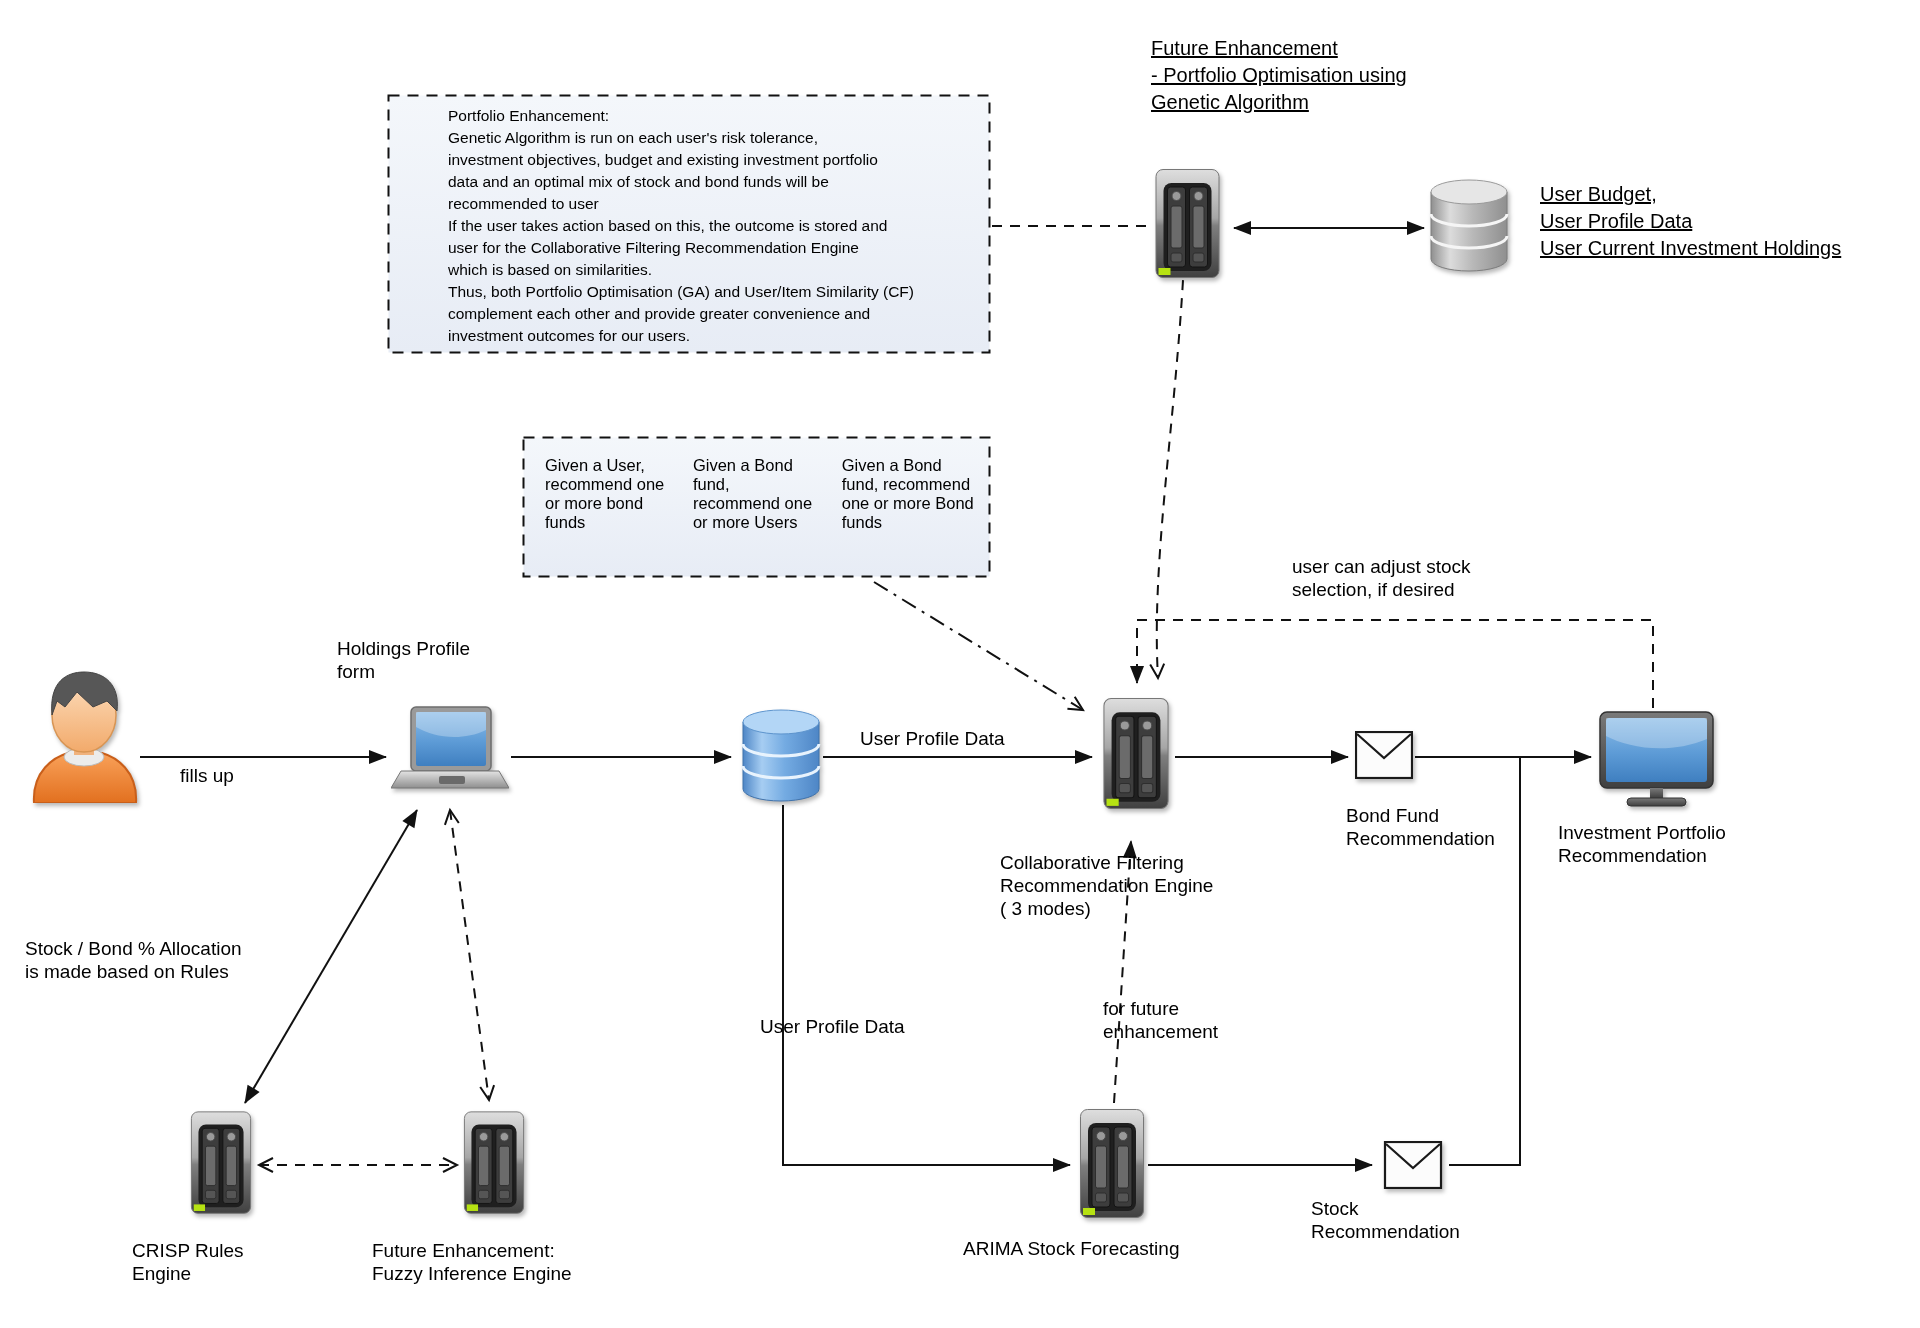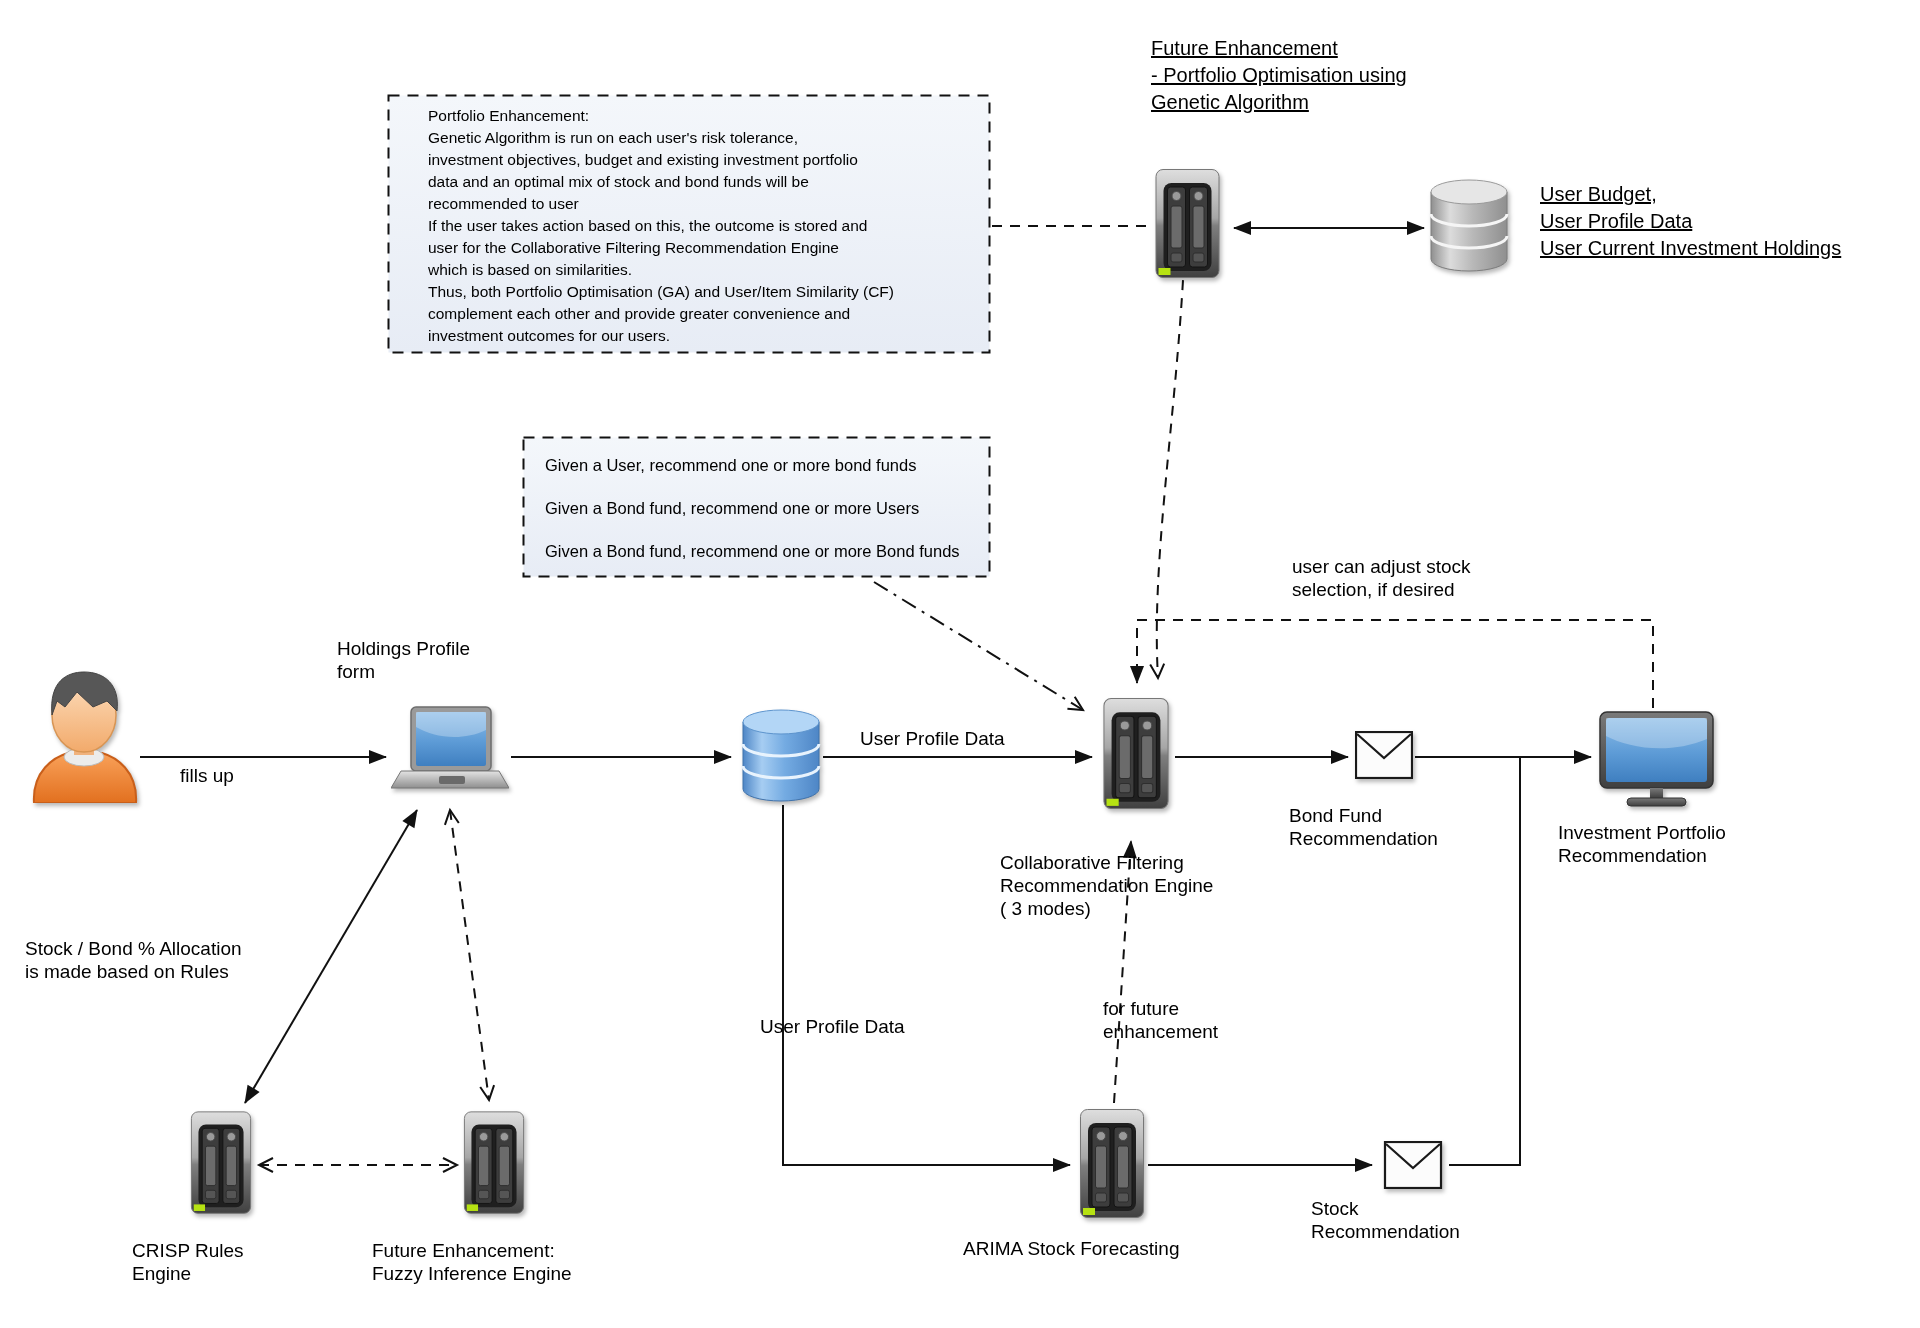--- a/index.html
+++ b/index.html
@@ -6,22 +6,22 @@
   #stage{position:relative;width:1920px;height:1328px;background:#ffffff;overflow:hidden;
          font-family:"Liberation Sans", sans-serif;color:#000;}
   #wires{position:absolute;left:0;top:0;z-index:1;pointer-events:none;}
   .node{position:absolute;z-index:2;}
   .ic{filter:drop-shadow(2px 3px 2px rgba(0,0,0,0.28));}
   .lbl{position:absolute;z-index:3;white-space:pre-line;font-size:19px;line-height:23px;
        text-align:left;}
   .lbl.left{text-align:left;}
   .lbl.big{font-size:20px;line-height:27px;text-decoration:underline;}
   .boxtext{position:absolute;z-index:3;font-size:15.5px;line-height:22px;white-space:pre-line;
-           text-align:left;}
-  .givenlines{position:absolute;z-index:3;display:flex;flex-direction:column;gap:24px;
+           text-align:left;margin-left:20px;}
+  .givenlines{position:absolute;z-index:3;display:flex;gap:24px;
               font-size:16.5px;line-height:19px;text-align:left;}
 </style>
 </head>
 <body>
 
 <svg width="0" height="0" style="position:absolute" aria-hidden="true">
   <defs>
     <linearGradient id="g-srv" x1="0" y1="0" x2="0" y2="1">
       <stop offset="0" stop-color="#dedede"></stop>
         <stop offset="0.45" stop-color="#a6a6a6"></stop>
@@ -226,21 +226,21 @@
   <div class="lbl big left" style="left:1540px;top:181px;width:380px">User Budget,
 User Profile Data
 User Current Investment Holdings</div>
   <div class="lbl" style="left:337px;top:637px;width:200px">Holdings Profile
 form</div>
   <div class="lbl" style="left:180px;top:764px;width:120px">fills up</div>
   <div class="lbl" style="left:860px;top:727px;width:210px">User Profile Data</div>
   <div class="lbl" style="left:1000px;top:851px;width:260px">Collaborative Filtering
 Recommendation Engine
 ( 3 modes)</div>
-  <div class="lbl" style="left:1289px;top:804px;width:200px">Bond Fund
+  <div class="lbl" style="left:1346px;top:804px;width:200px">Bond Fund
 Recommendation</div>
   <div class="lbl" style="left:1558px;top:821px;width:200px">Investment Portfolio
 Recommendation</div>
   <div class="lbl" style="left:1292px;top:555px;width:200px">user can adjust stock
 selection, if desired</div>
   <div class="lbl" style="left:25px;top:937px;width:250px">Stock / Bond % Allocation
 is made based on Rules</div>
   <div class="lbl" style="left:132px;top:1239px;width:180px">CRISP Rules
 Engine</div>
   <div class="lbl" style="left:372px;top:1239px;width:244px">Future Enhancement:

